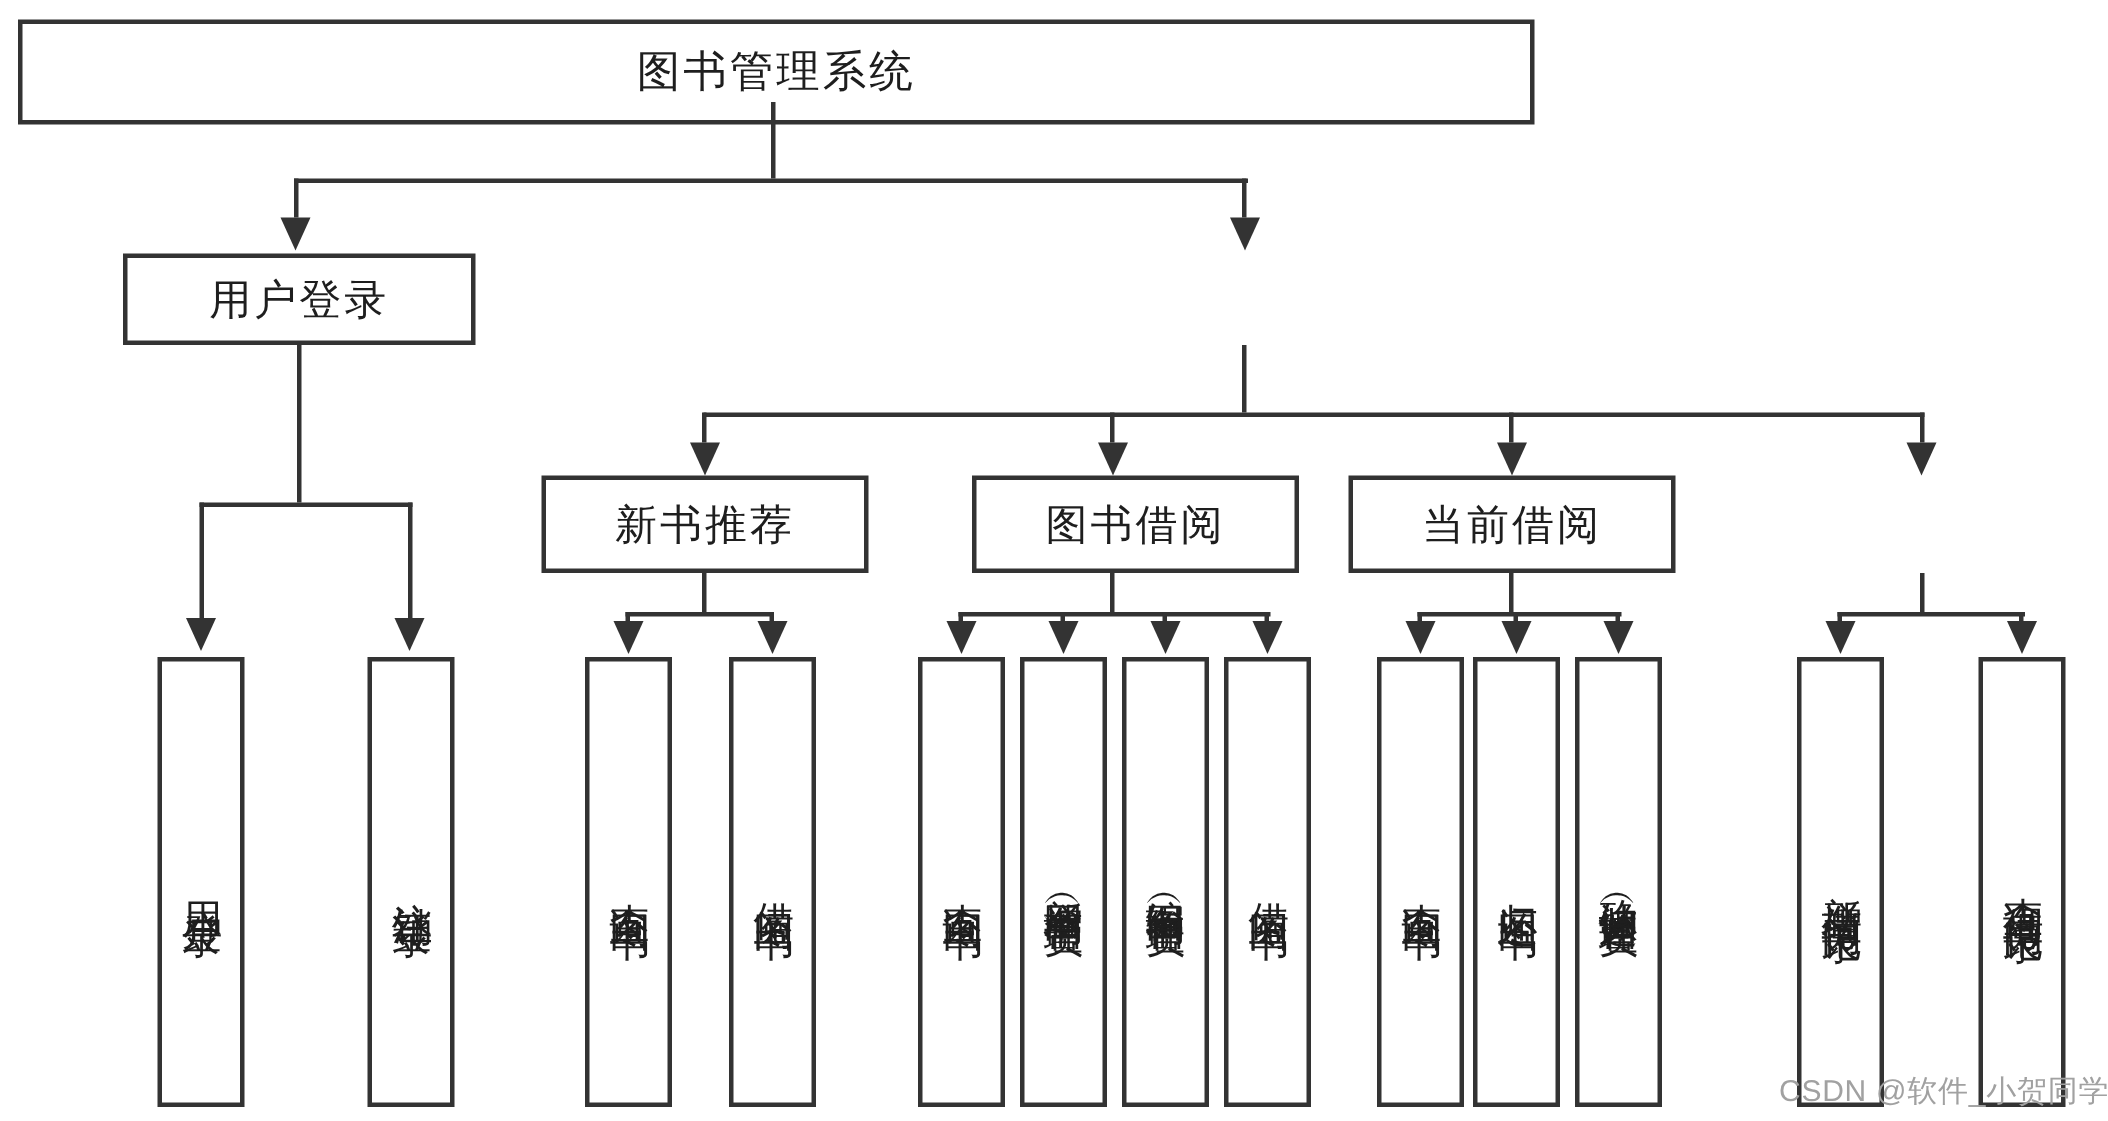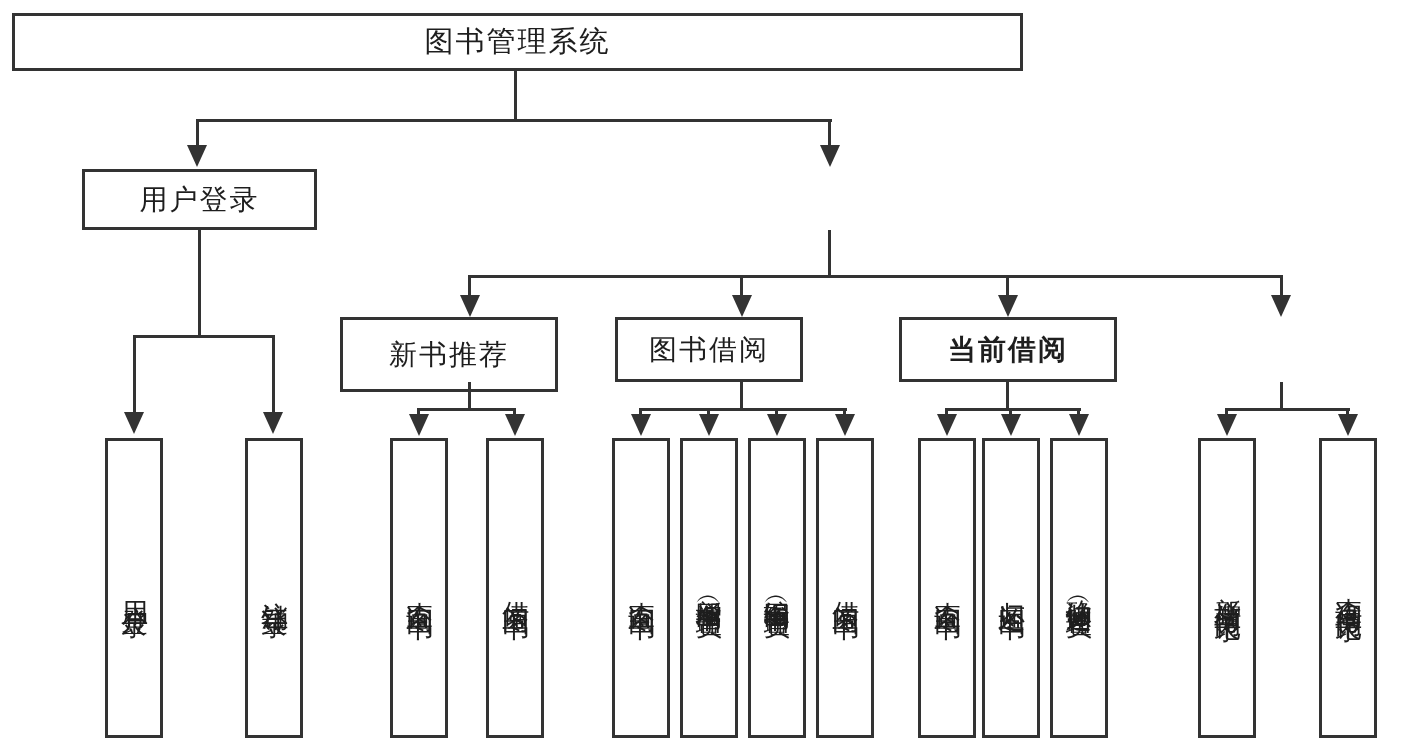--- a/index.html
+++ b/index.html
@@ -29,38 +29,38 @@
   .watermark{
     position:absolute;left:1186px;top:714px;font-size:20px;letter-spacing:0.5px;
     color:#a1a1a1;white-space:nowrap;
   }
 </style>
 </head>
 <body>
 
 <div class="stage">
 
-  <div class="box" style="left:12px;top:13px;width:1011px;height:58px;">
+  <div class="box" style="left:12px;top:13px;width:1011px;height:70px;">
     <span class="h-label root-label">图书管理系统</span>
   </div>
 
   <div class="box" style="left:82px;top:169px;width:235px;height:61px;">
     <span class="h-label">用户登录</span>
   </div>
 
 
-  <div class="box" style="left:340px;top:317px;width:218px;height:75px;">
+  <div class="box" style="left:361px;top:317px;width:218px;height:65px;">
     <span class="h-label">新书推荐</span>
   </div>
 
-  <div class="box" style="left:615px;top:317px;width:188px;height:65px;">
+  <div class="box" style="left:648px;top:317px;width:218px;height:65px;">
     <span class="h-label">图书借阅</span>
   </div>
 
-  <div class="box" style="left:899px;top:317px;width:218px;height:65px;font-weight:bold;">
+  <div class="box" style="left:899px;top:317px;width:218px;height:65px;">
     <span class="h-label">当前借阅</span>
   </div>
 
 
   <div class="box leaf" style="left:105px;">
     <span class="v-label">用户登录</span>
   </div>
   <div class="box leaf" style="left:245px;">
     <span class="v-label">注销登录</span>
   </div>
@@ -154,14 +154,15 @@
   <div class="vline" style="left:1077px;top:408px;height:6px;"></div>
   <div class="arrow" style="left:1069px;top:414px;"></div>
 
   <div class="vline" style="left:1280px;top:382px;height:26px;"></div>
   <div class="hline" style="left:1225px;top:408px;width:125px;"></div>
   <div class="vline" style="left:1225px;top:408px;height:6px;"></div>
   <div class="arrow" style="left:1217px;top:414px;"></div>
   <div class="vline" style="left:1346px;top:408px;height:6px;"></div>
   <div class="arrow" style="left:1338px;top:414px;"></div>
 
+  <div class="watermark">CSDN @软件_小贺同学</div>
 
 </div>
 
 </body></html>

